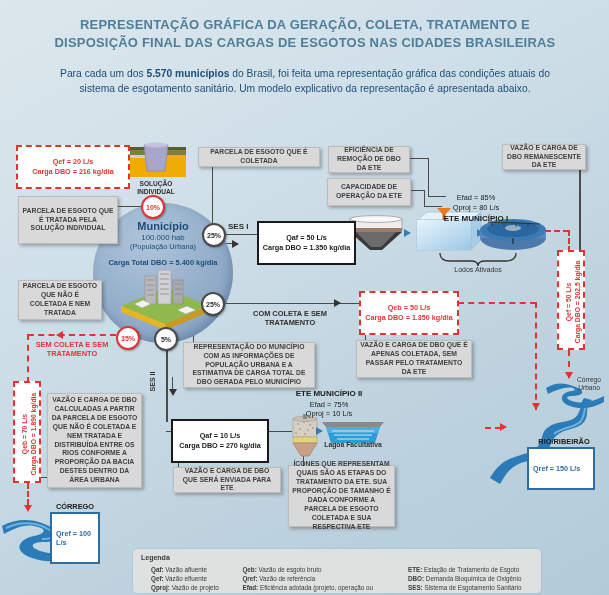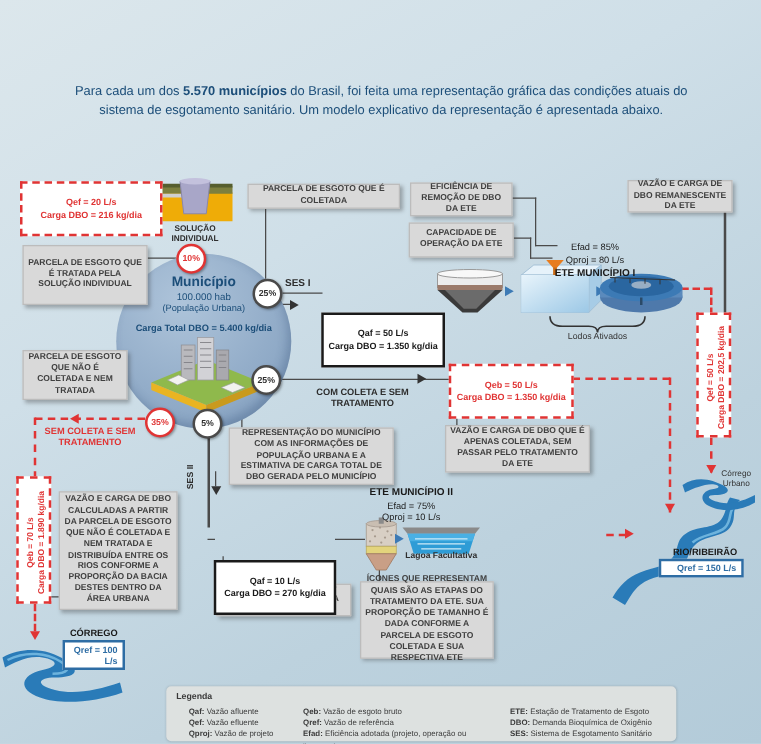--- a/index.html
+++ b/index.html
@@ -21,23 +21,23 @@
   
   .note{position:absolute;background:#d9d9d9;border:1px solid #bcbcbc;
     box-shadow:2px 2px 3px rgba(50,50,50,.35);color:var(--inkgray);
     font-weight:bold;font-size:6.8px;line-height:1.32;text-align:center;
     display:flex;align-items:center;justify-content:center;padding:3px 3px;box-sizing:border-box;}
   
   .databox{position:absolute;background:#fff;font-weight:bold;font-size:7.2px;
     line-height:1.4;text-align:center;display:flex;flex-direction:column;justify-content:center;
     padding:20px 3px;box-sizing:border-box;}
   .databox.red{border:2px dashed var(--red);color:var(--red);}
-  .databox.blk{border:2px solid #1a1a1a;color:#1a1a1a;margin-top:29px;}
+  .databox.blk{border:2px solid #1a1a1a;color:#1a1a1a;}
   .refbox{position:absolute;background:#fff;border:2px solid var(--blue);color:var(--blue);
-    font-weight:bold;font-size:7.2px;text-align:right;padding:1px 4px;box-sizing:border-box;}
+    font-weight:bold;font-size:7.2px;text-align:left;padding:15px 4px;box-sizing:border-box;}
   .rotbox{position:absolute;width:28px;background:#fff;border:2px dashed var(--red);box-sizing:border-box;}
   .rotbox .inner{position:absolute;display:flex;flex-direction:column;justify-content:center;
     text-align:center;font-size:6.8px;font-weight:bold;color:var(--red);line-height:1.35;transform:rotate(-90deg);}
   
   .pct{position:absolute;width:24px;height:24px;border-radius:50%;background:#fff;
     display:flex;align-items:center;justify-content:center;font-size:7px;font-weight:bold;
     box-shadow:1px 1px 2px rgba(0,0,0,.35);box-sizing:border-box;}
   .pct.red{border:2px solid var(--red);color:var(--red);}
   .pct.dark{border:2px solid #4a4a4a;color:#2e2e2e;}
   
@@ -76,20 +76,21 @@
   .legend .cols{display:flex;}
   .legend .col{display:flex;flex-direction:column;padding-left:10px;}
   .legend .c1{width:88px;} .legend .c2{width:168px;} .legend .c3{width:135px;}
   .legend b{font-weight:bold;}
 </style>
 </head>
 <body>
 
 <div class="stage">
 
+  <div class="title">REPRESENTAÇÃO GRÁFICA DA GERAÇÃO, COLETA, TRATAMENTO E DISPOSIÇÃO FINAL DAS CARGAS DE ESGOTOS NAS CIDADES BRASILEIRAS</div>
   <div class="subtitle"><span>Para cada um dos </span><b>5.570 municípios</b><span> do Brasil, foi feita uma representação gráfica das condições atuais do sistema de esgotamento sanitário. Um modelo explicativo da representação é apresentada abaixo.</span></div>
 
   <div class="ln v" style="left:212px;top:167px;height:56px;"></div>
   <div class="ln h" style="left:118px;top:206px;width:23px;"></div>
   <div class="ln h" style="left:100px;top:301px;width:27px;"></div>
   <div class="ln v" style="left:126px;top:301px;height:25px;"></div>
   <div class="ln h" style="left:226px;top:234px;width:32px;"></div>
   <div class="ln h" style="left:408px;top:158px;width:21px;"></div>
   <div class="ln v" style="left:428px;top:158px;height:39px;"></div>
   <div class="ln h" style="left:428px;top:196px;width:18px;"></div>

